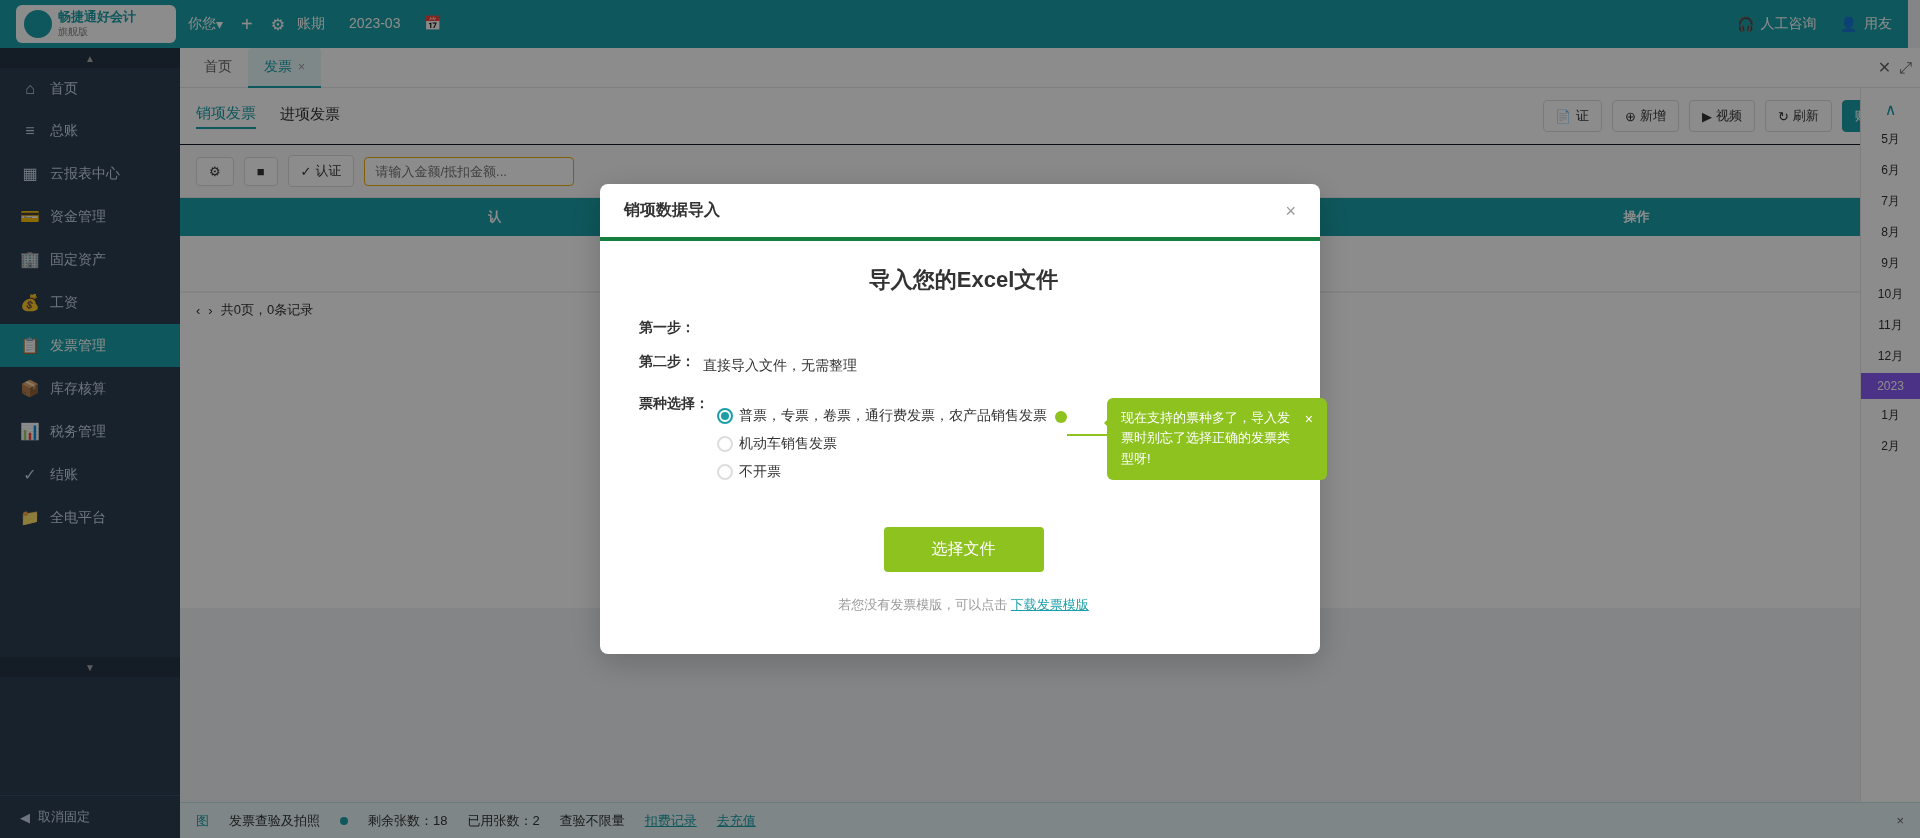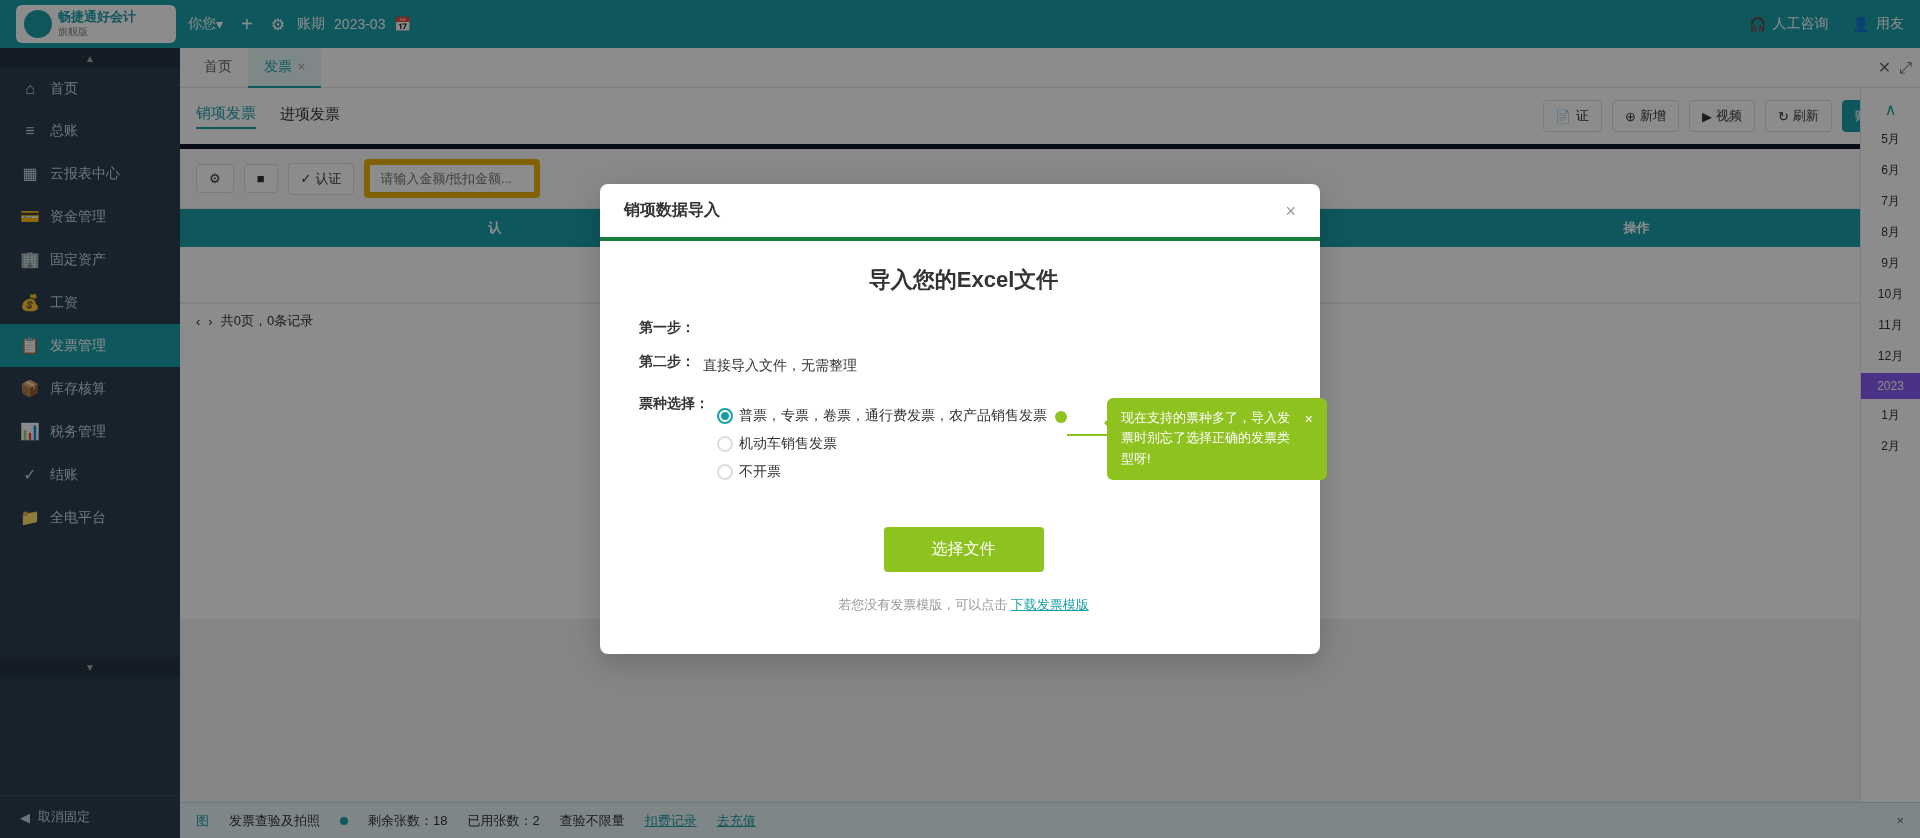--- a/index.html
+++ b/index.html
@@ -7,21 +7,21 @@
 
     
     .topbar {
       height: 48px;
       background: #1a9fa8;
       display: flex;
       align-items: center;
       padding: 0 16px;
       gap: 12px;
       position: fixed;
-      top: 0; left: 0; right: 0;
+      top: 0; left: 0; right: 12px;
       z-index: 100;
     }
     .topbar-logo {
       background: #fff;
       border-radius: 6px;
       padding: 4px 8px;
       display: flex;
       align-items: center;
       gap: 6px;
       min-width: 160px;
@@ -36,21 +36,21 @@
     .topbar-logo-text { color: #1a9fa8; font-size: 13px; font-weight: bold; line-height: 1.2; }
     .topbar-logo-sub { color: #888; font-size: 10px; }
     .topbar-user {
       color: #fff;
       font-size: 14px;
       display: flex; align-items: center; 
       cursor: pointer;
     }
     .topbar-plus { color: #fff; font-size: 20px; cursor: pointer; padding: 0 6px; }
     .topbar-gear { color: #fff; font-size: 16px; cursor: pointer; }
-    .topbar-period { color: #fff; font-size: 14px; display: flex; align-items: center; gap: 9px; }
+    .topbar-period { color: #fff; font-size: 14px; display: flex; gap: 24px; }
     .topbar-right {
       margin-left: auto;
       display: flex; align-items: center; gap: 24px;
       color: #fff;
     }
     .topbar-right-item { display: flex; align-items: center; gap: 6px; cursor: pointer; font-size: 14px; }
 
     
     .sidebar {
       position: fixed;
@@ -126,21 +126,21 @@
       padding: 0;
       height: calc(100% - 40px);
       overflow: hidden;
       position: relative;
     }
 
     
     .invoice-header {
       background: #fff;
       padding: 12px 16px;
-      border-bottom: 5px solid #0f172a;
+      border-bottom: 1px solid #0f172a;
       display: flex;
       align-items: center;
       gap: 24px;
     }
     .invoice-tab {
       font-size: 15px;
       color: #333;
       cursor: pointer;
       padding-bottom: 4px;
     }
@@ -166,25 +166,25 @@
       cursor: pointer;
       font-size: 13px;
       color: #333;
     }
     .toolbar-btn.primary {
       background: #1a9fa8;
       color: #fff;
       border-color: #1a9fa8;
     }
     .search-input {
-      border: 6px solid #eab308;
+      border: 1px solid #eab308;
       border-radius: 4px;
       padding: 6px 10px;
       font-size: 13px;
-      width: 176px;
+      width: 210px;
       outline: none;
       color: #999;
     }
 
     
     .table-area {
       background: #fff;
       overflow: auto;
       height: calc(100% - 160px);
     }

